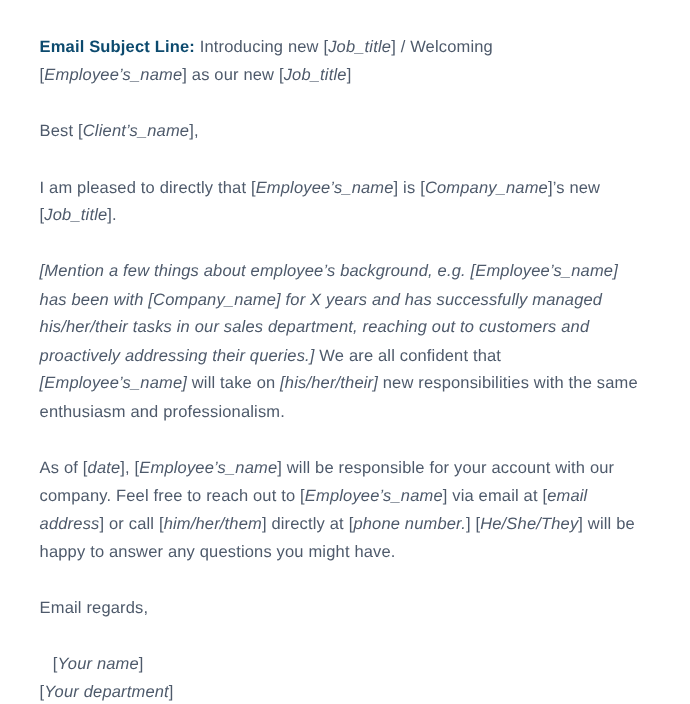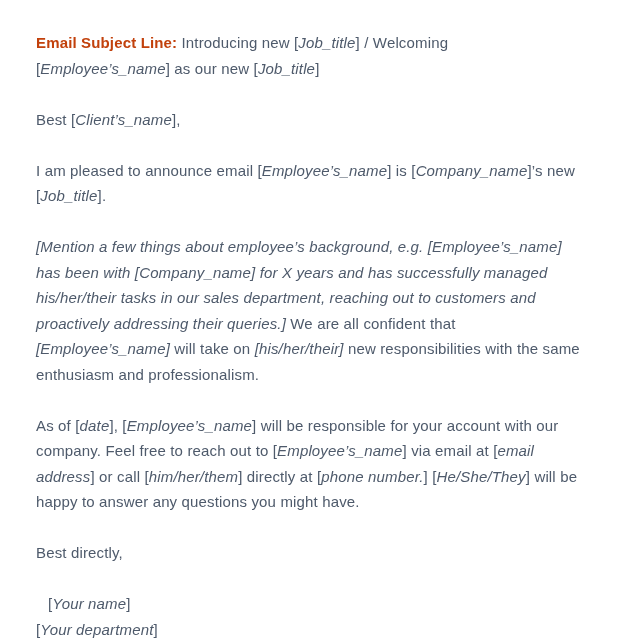--- a/index.html
+++ b/index.html
@@ -32,36 +32,36 @@
   p.para {
     margin: 0 0 25.5px 0;
     padding: 0;
   }
   p.para.tight {
     margin-bottom: 0;
     margin-left: 12px;
   }
   .lead {
     font-weight: bold;
-    color: #c2410c;
+    color: #0c4a6e;
   }
   .it {
     font-style: italic;
   }
   .brk {
     font-style: normal;
   }
 </style>
 </head>
 <body>
 
 <div class="page">
   <div class="doc" id="doc-root">
       <p class="para"><span class="lead">Email Subject Line:</span><span> Introducing new </span><span class="brk">[</span><span class="it">Job_title</span><span class="brk">]</span><span> / Welcoming </span><span class="brk">[</span><span class="it">Employee’s_name</span><span class="brk">]</span><span> as our new </span><span class="brk">[</span><span class="it">Job_title</span><span class="brk">]</span></p>
       <p class="para"><span>Best </span><span class="brk">[</span><span class="it">Client’s_name</span><span class="brk">],</span></p>
-      <p class="para"><span>I am pleased to announce email </span><span class="brk">[</span><span class="it">Employee’s_name</span><span class="brk">]</span><span> is </span><span class="brk">[</span><span class="it">Company_name</span><span class="brk">]’s new </span><span class="brk">[</span><span class="it">Job_title</span><span class="brk">].</span></p>
+      <p class="para"><span>I am pleased to directly that </span><span class="brk">[</span><span class="it">Employee’s_name</span><span class="brk">]</span><span> is </span><span class="brk">[</span><span class="it">Company_name</span><span class="brk">]’s new </span><span class="brk">[</span><span class="it">Job_title</span><span class="brk">].</span></p>
       <p class="para"><span class="it">[Mention a few things about employee’s background, e.g. [Employee’s_name] has been with [Company_name] for X years and has successfully managed his/her/their tasks in our sales department, reaching out to customers and proactively addressing their queries.]</span><span> We are all confident that </span><span class="it">[Employee’s_name]</span><span> will take on </span><span class="it">[his/her/their]</span><span> new responsibilities with the same enthusiasm and professionalism.</span></p>
       <p class="para"><span>As of </span><span class="brk">[</span><span class="it">date</span><span class="brk">], </span><span class="brk">[</span><span class="it">Employee’s_name</span><span class="brk">]</span><span> will be responsible for your account with our company. Feel free to reach out to </span><span class="brk">[</span><span class="it">Employee’s_name</span><span class="brk">]</span><span> via email at </span><span class="brk">[</span><span class="it">email address</span><span class="brk">]</span><span> or call </span><span class="brk">[</span><span class="it">him/her/them</span><span class="brk">]</span><span> directly at </span><span class="brk">[</span><span class="it">phone number.</span><span class="brk">] </span><span class="brk">[</span><span class="it">He/She/They</span><span class="brk">]</span><span> will be happy to answer any questions you might have.</span></p>
-      <p class="para"><span>Best directly,</span></p>
+      <p class="para"><span>Email regards,</span></p>
       <p class="para tight"><span class="brk">[</span><span class="it">Your name</span><span class="brk">]</span></p>
       <p class="para"><span class="brk">[</span><span class="it">Your department</span><span class="brk">]</span></p>
     </div>
 </div>
 
 </body></html>

